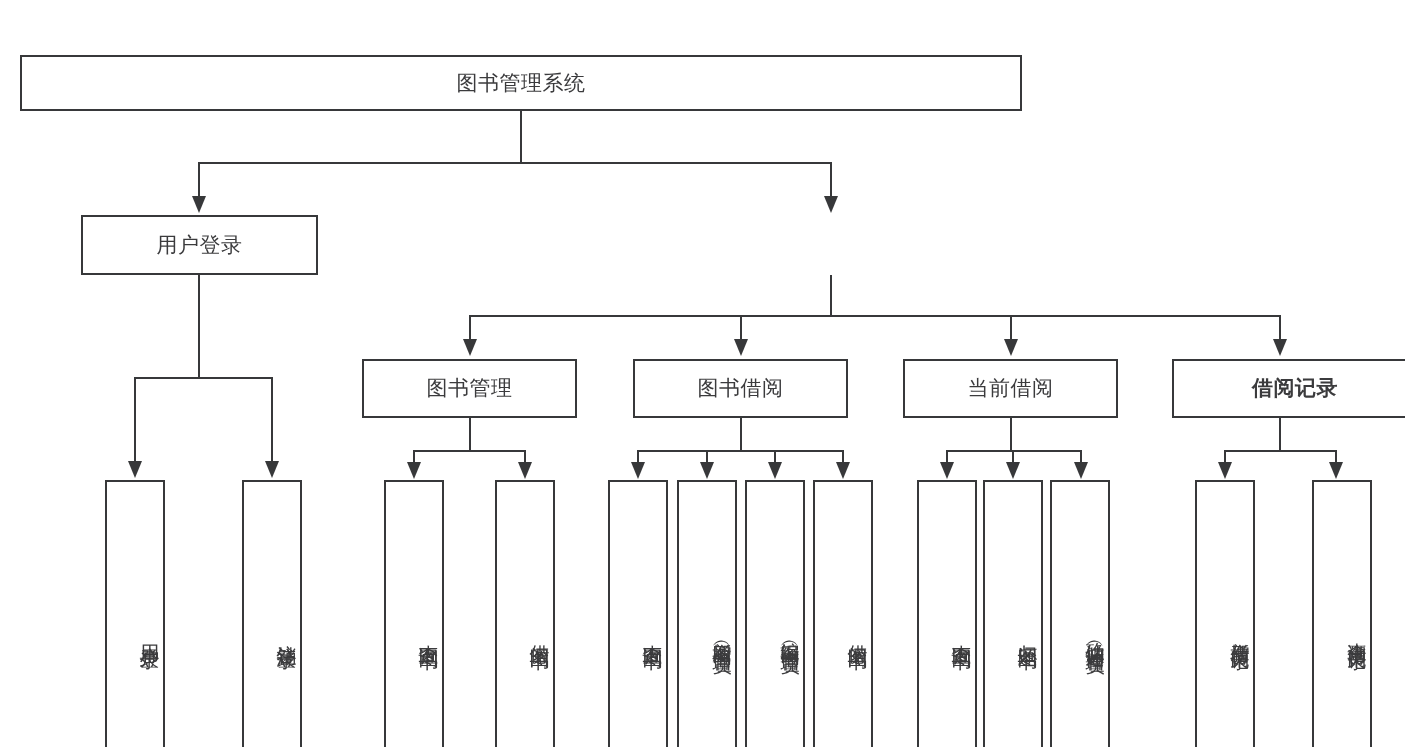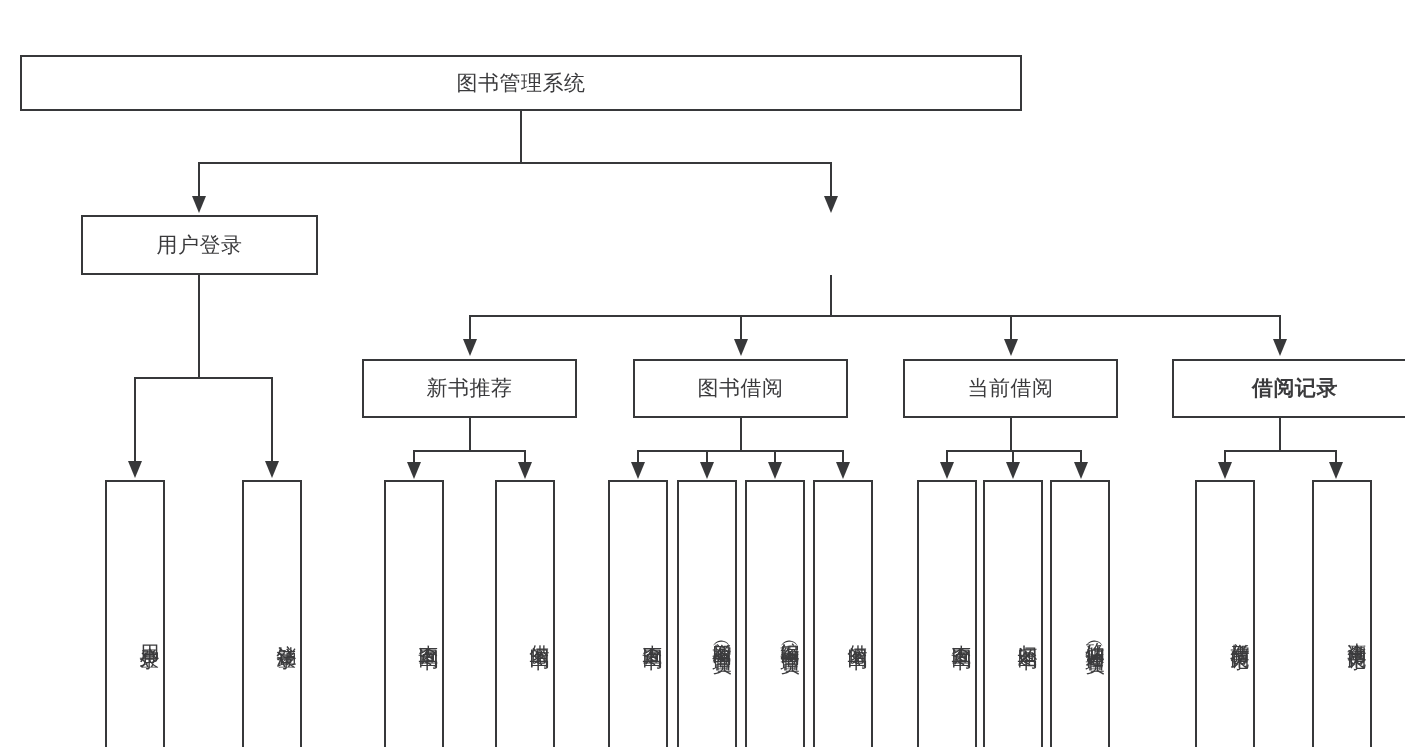--- a/index.html
+++ b/index.html
@@ -117,21 +117,21 @@
   <div class="edge v" style="left:740px; top:272px; height:24px;"></div>
   <div class="arrow" style="left:734px; top:296px;"></div>
 
   <div class="edge v" style="left:1010px; top:272px; height:24px;"></div>
   <div class="arrow" style="left:1004px; top:296px;"></div>
 
   <div class="edge v" style="left:1279px; top:272px; height:24px;"></div>
   <div class="arrow" style="left:1273px; top:296px;"></div>
 
   <div class="node horiz" style="left:362px; top:316px; width:215px; height:59px;">
-    <span>新书推荐</span>
+    <span>图书管理</span>
   </div>
   <div class="node horiz" style="left:633px; top:316px; width:215px; height:59px;">
     <span>图书借阅</span>
   </div>
   <div class="node horiz" style="left:903px; top:316px; width:215px; height:59px;">
     <span>当前借阅</span>
   </div>
   <div class="node horiz" style="left:1172px; top:316px; width:246px; height:59px;font-weight:bold;">
     <span>借阅记录</span>
   </div>

